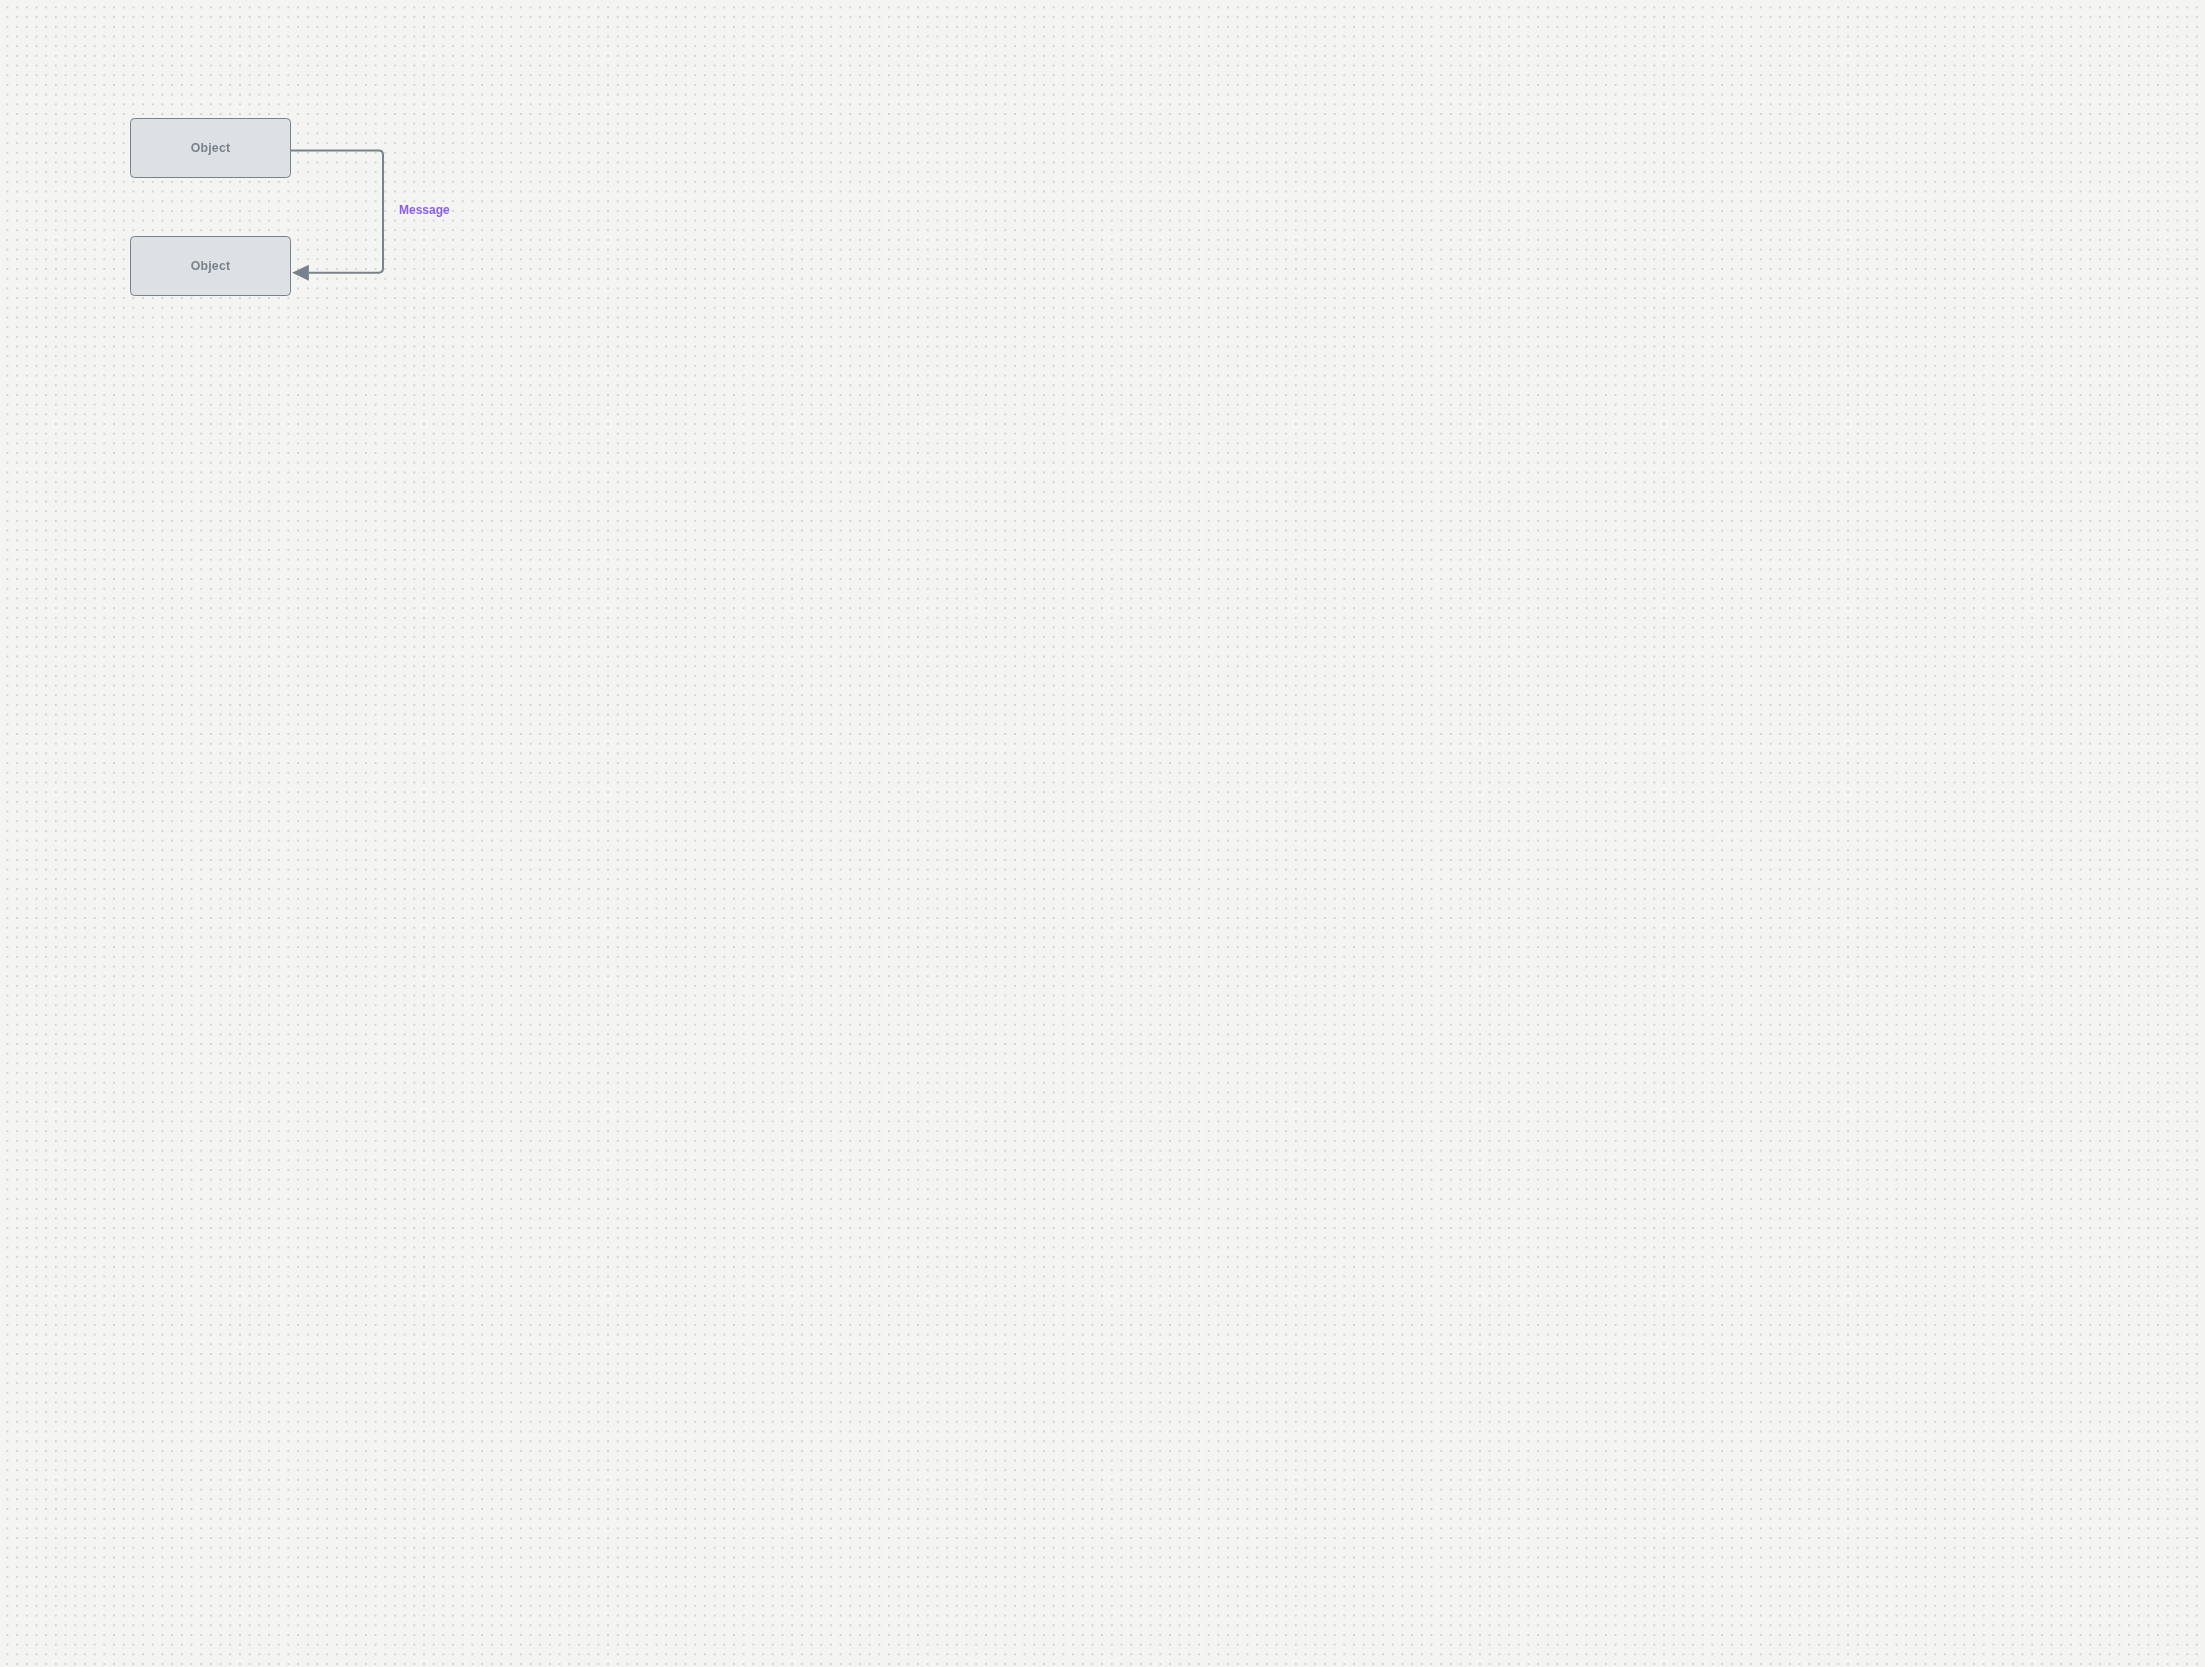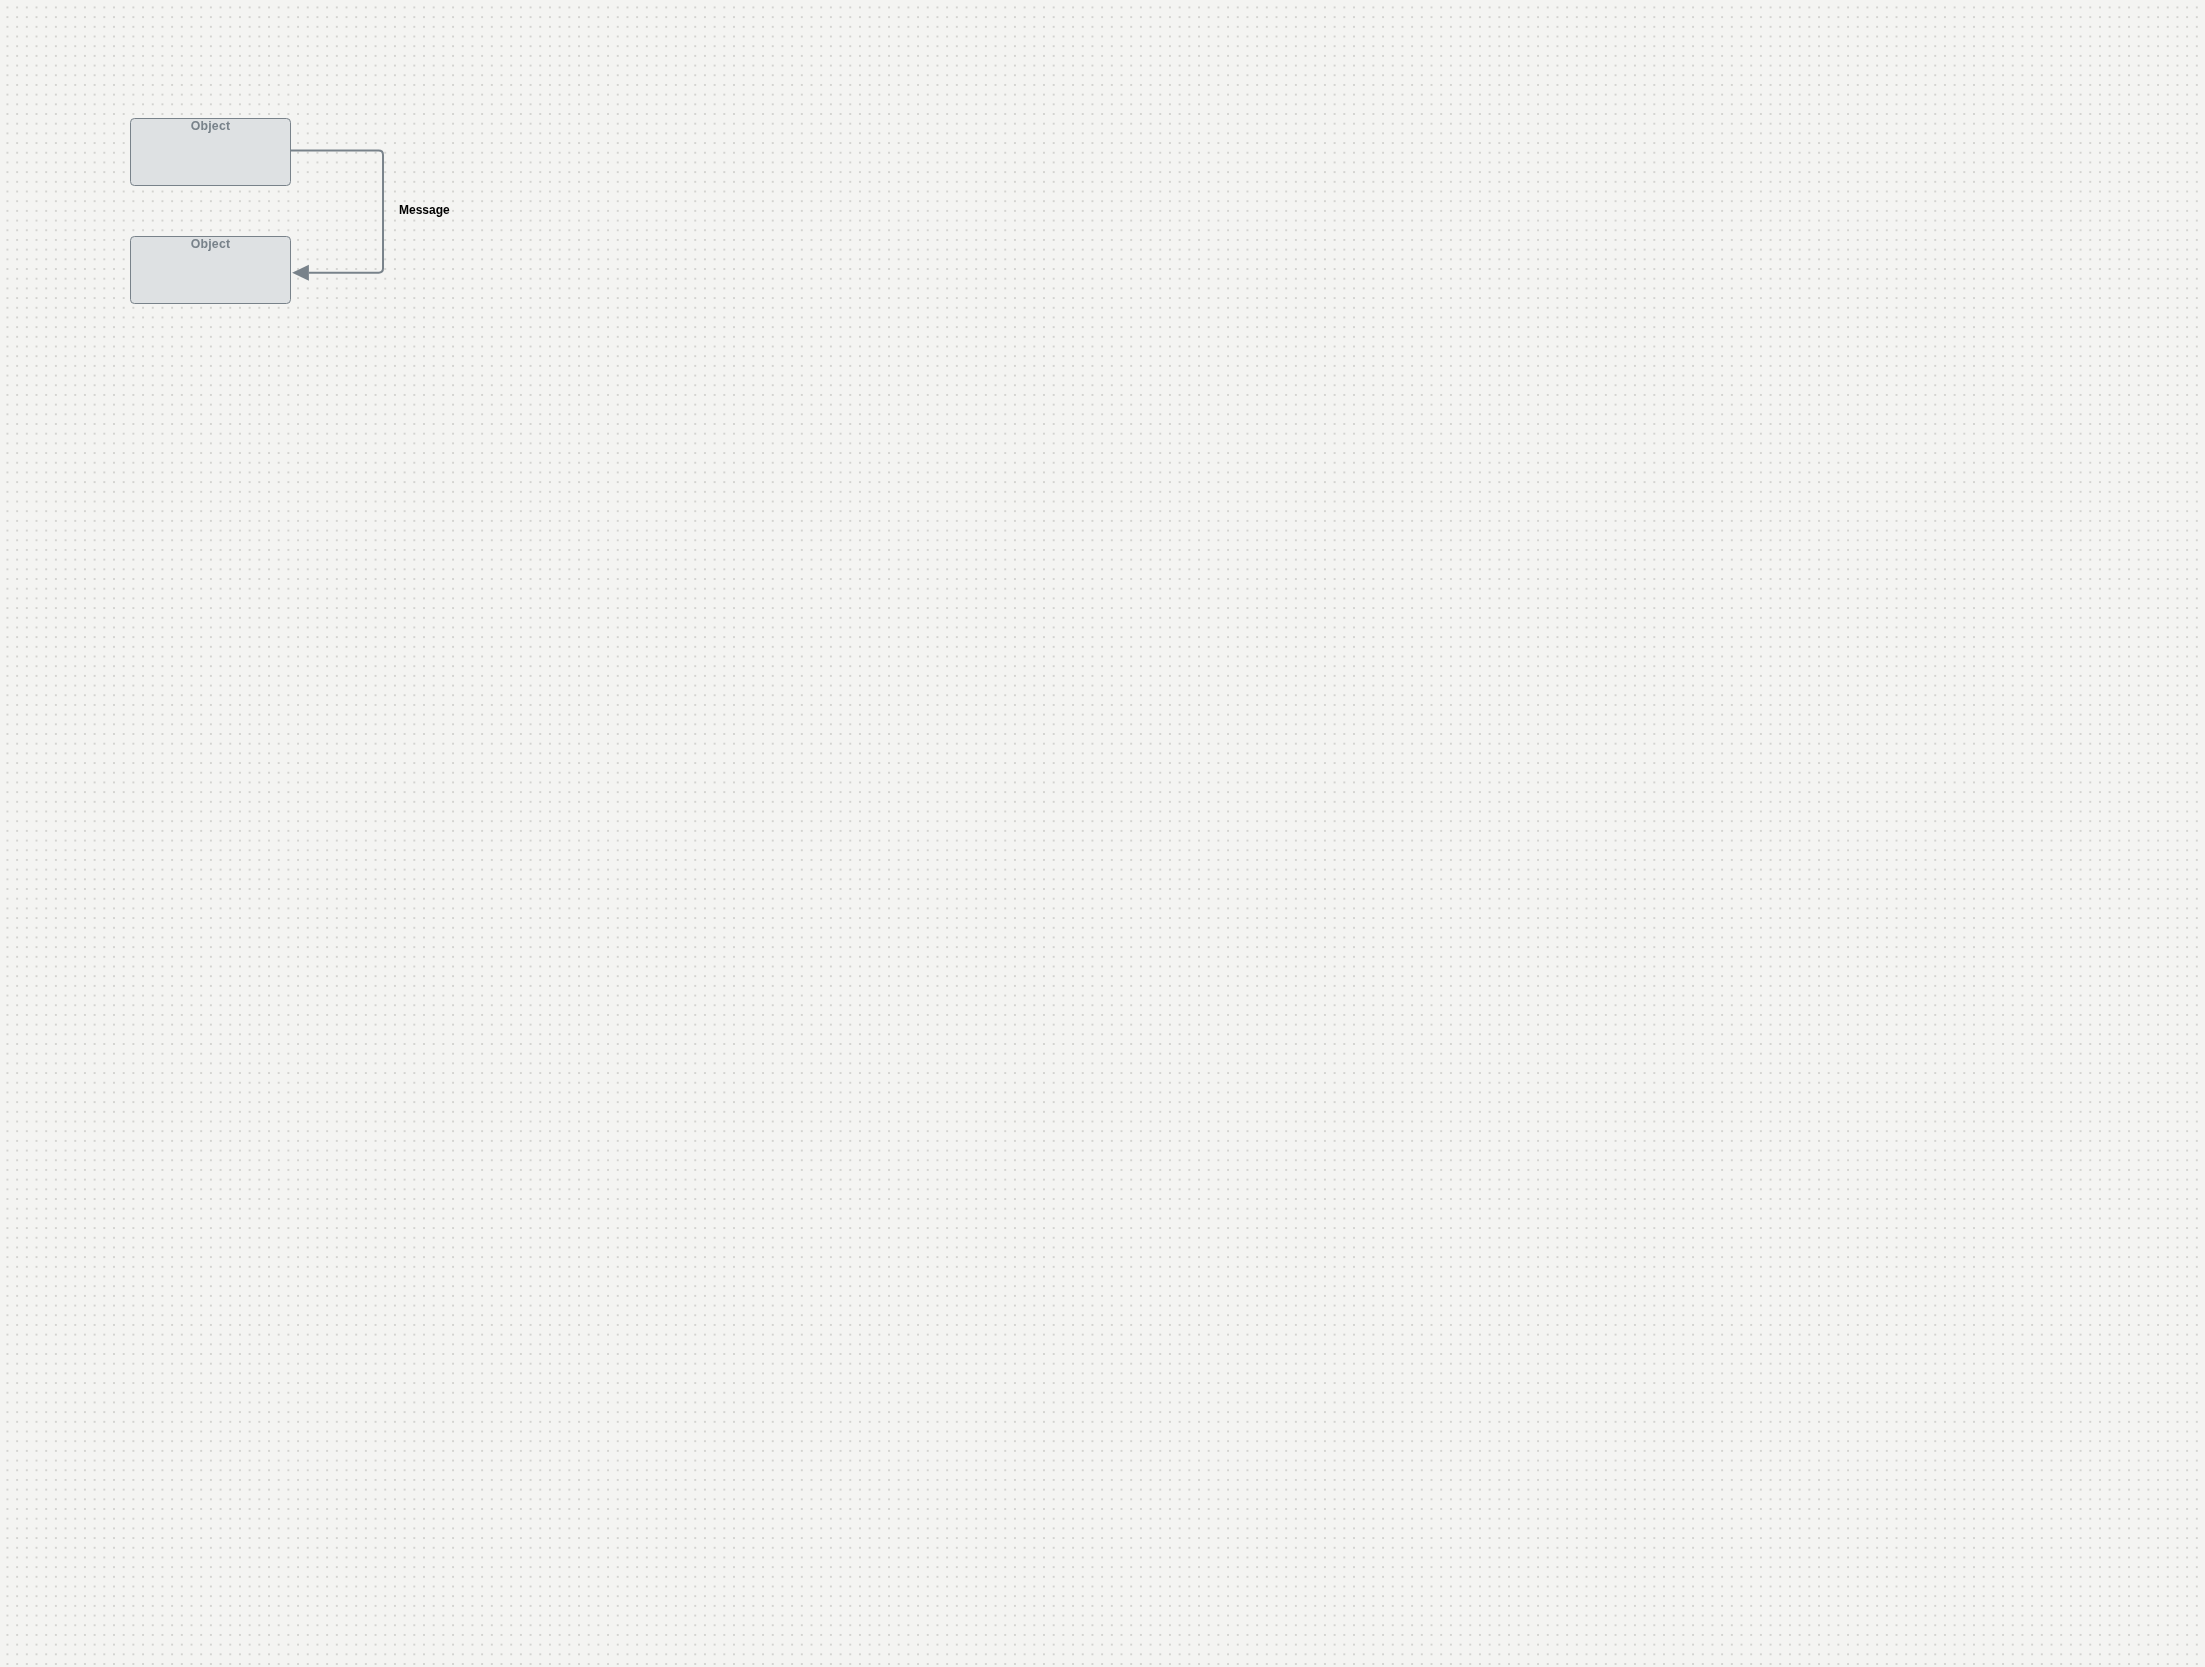--- a/index.html
+++ b/index.html
@@ -36,43 +36,44 @@
     pointer-events: stroke;
   }
   .connector-layer .arrowhead {
     fill: #78828a;
     stroke: none;
   }
   .node {
     position: absolute;
     left: 130px;
     width: 161px;
-    height: 68px;
+    height: 60px;
     box-sizing: border-box;
     background: #dee1e3;
     border: 1.8px solid #78828a;
     border-radius: 4.4px;
     display: flex;
+    align-items: center;
     justify-content: center;
   }
   .node.node-top { top: 118px; }
   .node.node-bottom { top: 236px; }
   .node-label {
     font-size: 12.3px;
     font-weight: bold;
     color: #78828a;
     letter-spacing: 0.2px;
   }
   .edge-label {
     position: absolute;
     left: 399px;
     top: 203px;
     font-size: 12px;
     font-weight: bold;
-    color: #000000;
+    color: #8b5cf6;
     white-space: nowrap;
   }
 </style>
 </head>
 <body>
 
 <div class="canvas">
 
   <svg class="connector-layer" viewBox="0 0 1260 945" xmlns="http://www.w3.org/2000/svg">
     <path class="connector" d="M 659 341 L 858 341 Q 868 341 868 351 L 868 608 Q 868 618 858 618 L 700 618"></path>

